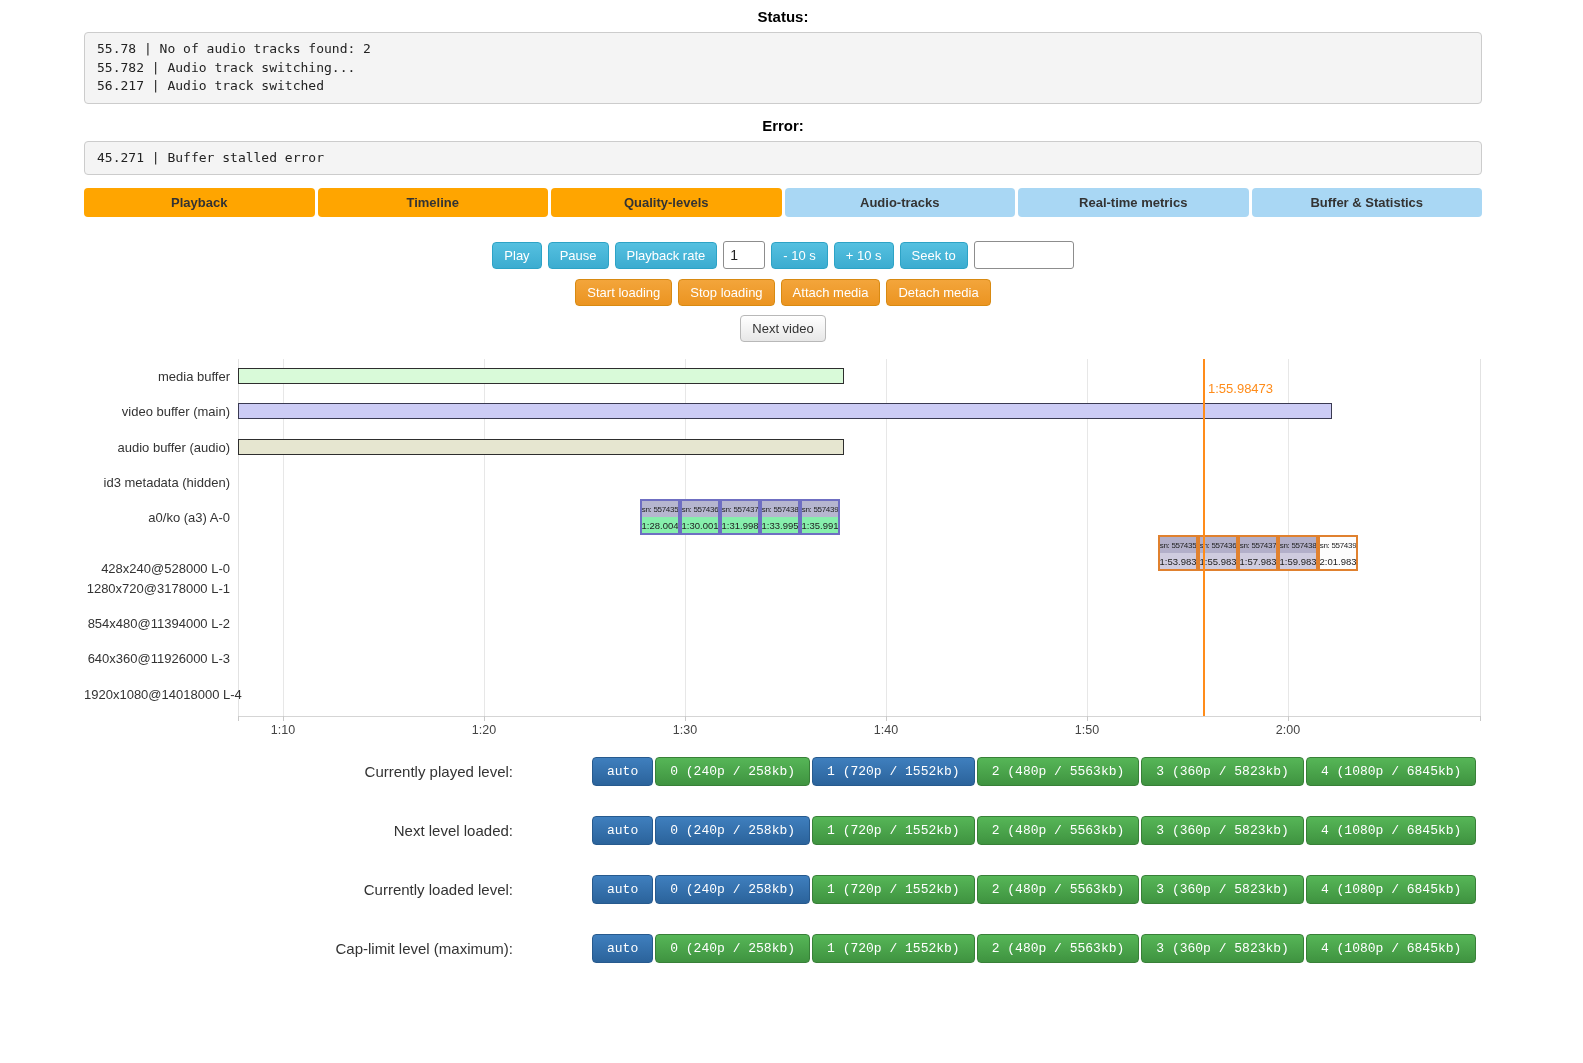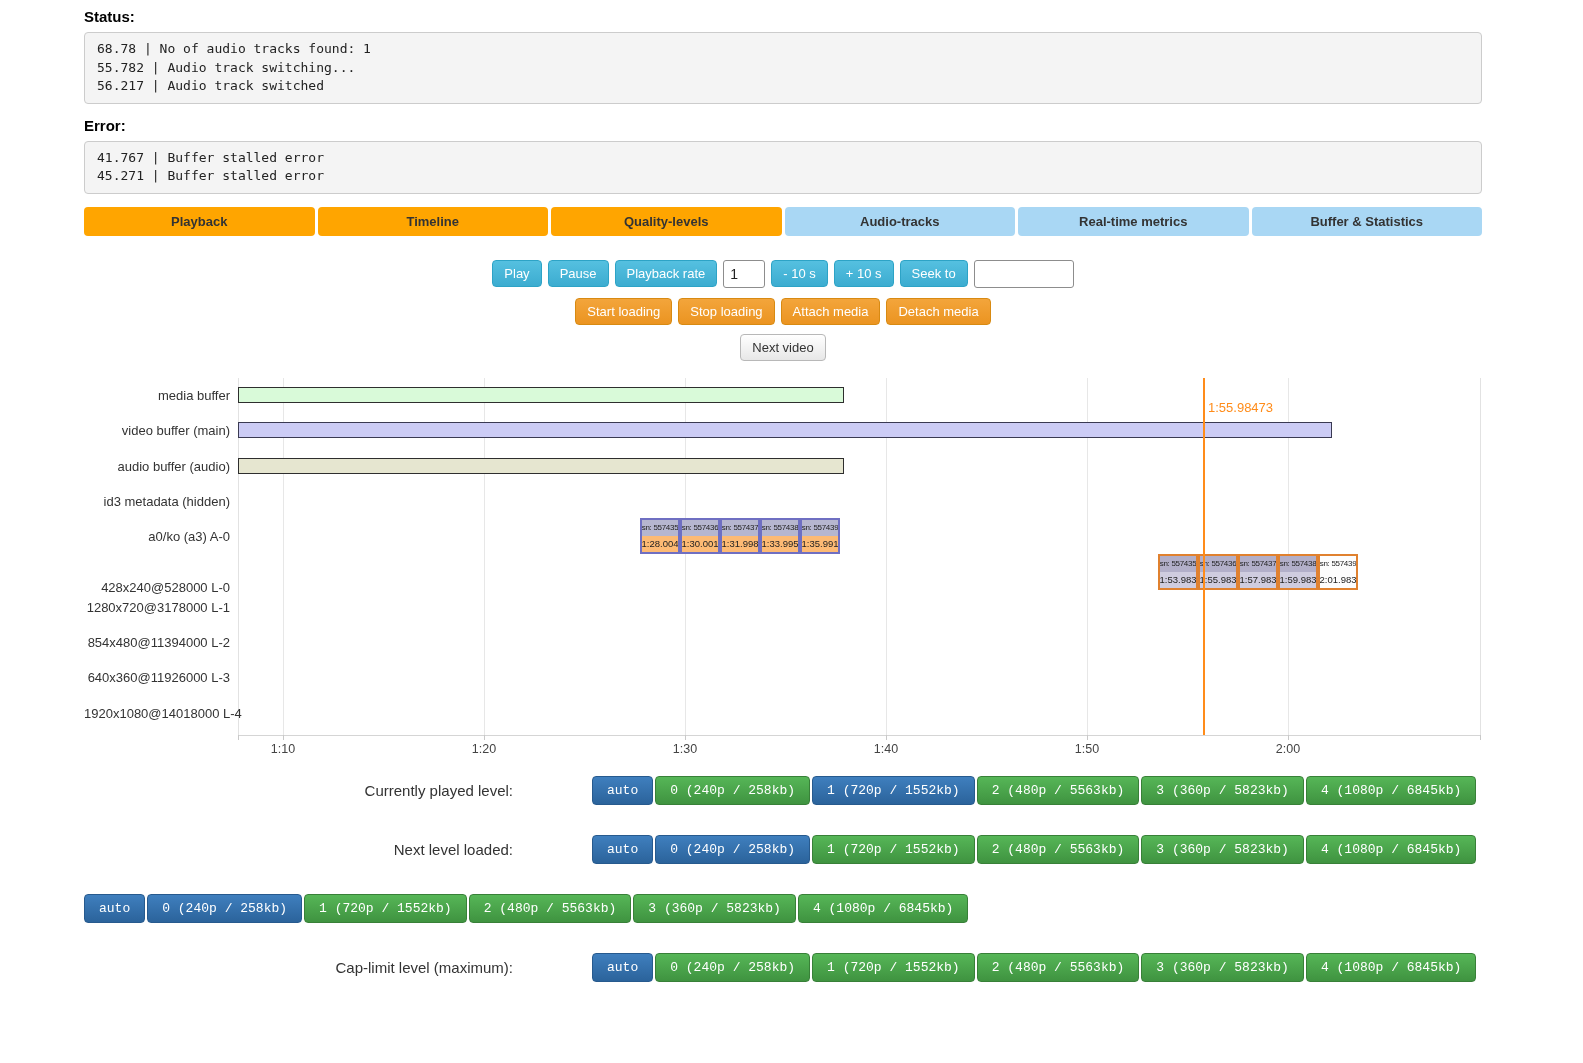--- a/index.html
+++ b/index.html
@@ -1,20 +1,20 @@
 <!DOCTYPE html>
 <html><head>
 <meta charset="utf-8">
 <style>
   * { box-sizing: border-box; }
   html,body { margin:0; padding:0; background:#fff; }
   body { width:1583px; height:1063px; font-family:"Liberation Sans",sans-serif; color:#333; overflow:hidden; }
   .main { margin:8px 101px 0 84px; width:1398px; }
 
-  .section-label { font-weight:bold; font-size:15px; color:#000; margin:6px 0 7px 0; }
+  .section-label { font-weight:bold; font-size:15px; color:#000; margin:6px 0 7px 0;text-align:center; }
   .logbox { background:#f4f4f4; border:1px solid #ccc; border-radius:4px; padding:7px 12px;
             font-family:"DejaVu Sans Mono",monospace; font-size:13px; line-height:18.5px; color:#222;
             margin-bottom:13px; }
 
   .tabs { display:flex; gap:3px; margin-top:12px; }
   .tab { flex:1; height:29px; border:none; border-radius:4px; font-family:inherit;
          font-weight:bold; font-size:13px; color:#333; cursor:pointer; }
   .tab.active { background:#ffa500; }
   .tab.inactive { background:#a9d7f4; }
 
@@ -45,21 +45,21 @@
   .bar-media { background:#d9fad9; }
   .bar-video { background:#ccccf5; border-color:#3a3a52; }
   .bar-audio { background:#e6e6d0; }
   .seg { position:absolute; width:40px; height:36px; border:2px solid; display:flex; flex-direction:column; }
   .seg div { flex:1; display:flex; align-items:center; justify-content:center; white-space:nowrap;
              overflow:hidden; color:#222; }
   .seg .sn { font-size:8px; letter-spacing:-0.3px; }
   .seg .tm { font-size:9.5px; }
   .seg-audio { border-color:#6f6fc2; }
   .seg-audio .sn { background:#b6b6cf; }
-  .seg-audio .tm { background:#fdba74; }
+  .seg-audio .tm { background:#86efac; }
   .seg-video { border-color:#e0812f; }
   .seg-video.loaded .sn { background:#b2afc9; }
   .seg-video.loaded .tm { background:#cfccdf; }
   .seg-video.pending .sn, .seg-video.pending .tm { background:#fdfdfd; }
   .cursor-line  { position:absolute; width:2px; top:5px; height:357px; background:#ff8c1a; }
   .cursor-label { position:absolute; font-size:13px; color:#ff8c1a; white-space:nowrap; }
 
   
   #quality-rows { margin-top:18px; }
   .q-row { display:flex; align-items:flex-start; margin-bottom:30px;gap:22px; }
@@ -70,28 +70,27 @@
                font-family:Liberation Mono, monospace; cursor:pointer; white-space:nowrap; }
   .btn-level.primary { background:linear-gradient(#3f7fbe,#2b639b); border-color:#275a8e; }
   .btn-level.success { background:linear-gradient(#56b657,#3f9340); border-color:#388038; }
 </style>
 </head>
 <body>
 
 <div class="main">
   <div class="section-label">Status:</div>
   <div class="logbox" id="status-box">
-      <div>68.78 | No of audio tracks found: 1</div>
+      <div>55.78 | No of audio tracks found: 2</div>
       <div>55.782 | Audio track switching...</div>
       <div>56.217 | Audio track switched</div>
     </div>
 
   <div class="section-label">Error:</div>
   <div class="logbox" id="error-box">
-      <div>41.767 | Buffer stalled error</div>
       <div>45.271 | Buffer stalled error</div>
     </div>
 
   <div class="tabs" id="tabs">
       <button class="tab active">Playback</button>
       <button class="tab active">Timeline</button>
       <button class="tab active">Quality-levels</button>
       <button class="tab inactive">Audio-tracks</button>
       <button class="tab inactive">Real-time metrics</button>
       <button class="tab inactive">Buffer &amp; Statistics</button>
@@ -215,20 +214,21 @@
         <div class="q-buttons">
           <button class="btn-level primary">auto</button>
           <button class="btn-level primary">0 (240p / 258kb)</button>
           <button class="btn-level success">1 (720p / 1552kb)</button>
           <button class="btn-level success">2 (480p / 5563kb)</button>
           <button class="btn-level success">3 (360p / 5823kb)</button>
           <button class="btn-level success">4 (1080p / 6845kb)</button>
         </div>
       </div>
       <div class="q-row">
+        <div class="q-label">Currently loaded level:</div>
         <div class="q-buttons">
           <button class="btn-level primary">auto</button>
           <button class="btn-level primary">0 (240p / 258kb)</button>
           <button class="btn-level success">1 (720p / 1552kb)</button>
           <button class="btn-level success">2 (480p / 5563kb)</button>
           <button class="btn-level success">3 (360p / 5823kb)</button>
           <button class="btn-level success">4 (1080p / 6845kb)</button>
         </div>
       </div>
       <div class="q-row">

